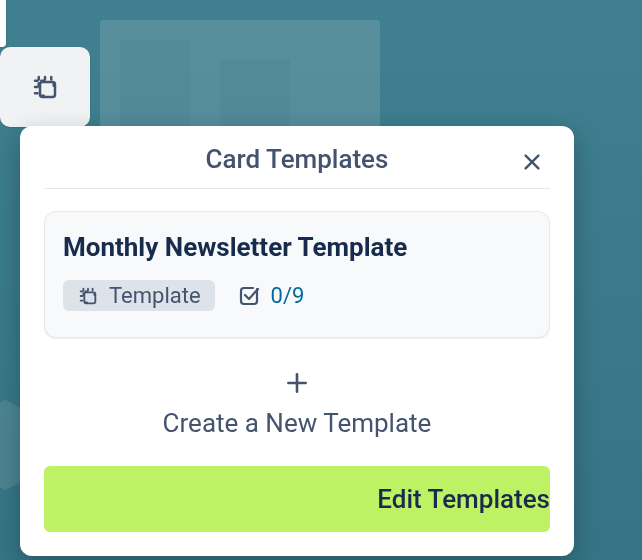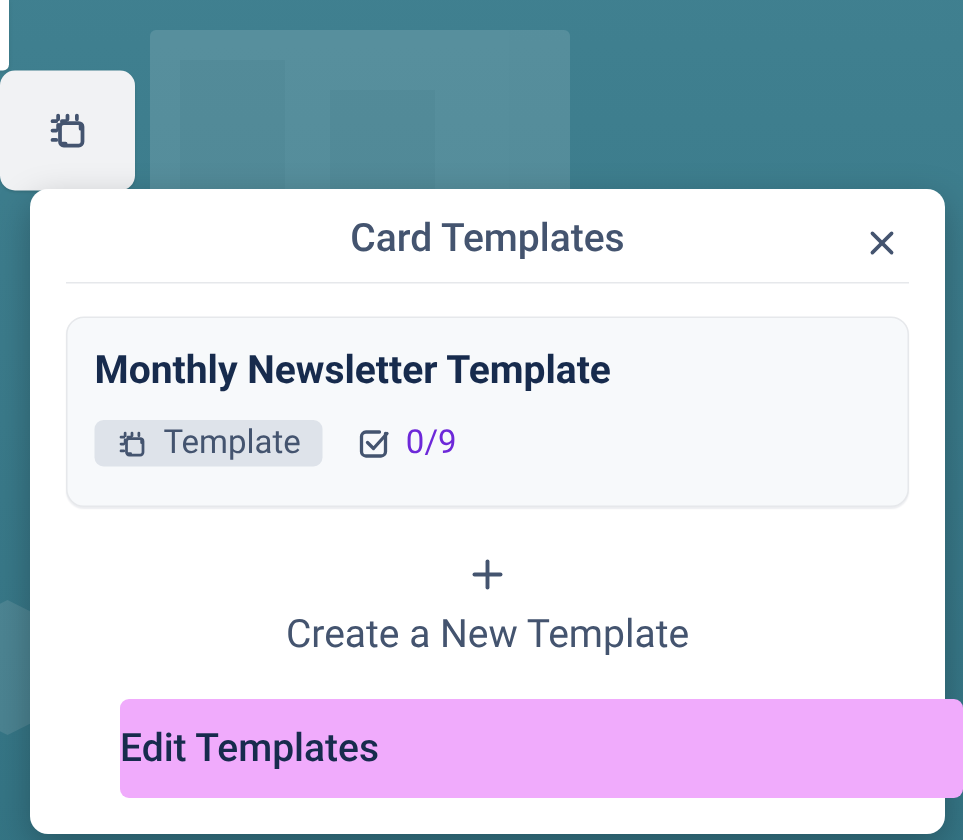--- a/index.html
+++ b/index.html
@@ -50,21 +50,21 @@
       display: flex;
       align-items: center;
       justify-content: center;
       box-shadow: 0 1px 2px rgba(0,0,0,0.12);
       cursor: pointer;
     }
     .popover {
       position: absolute;
       top: 126px;
       left: 20px;
-      width: 610px;
+      width: 554px;
       background: #ffffff;
       border-radius: 12px;
       box-shadow: 0 8px 24px rgba(0,0,0,0.25);
       padding: 18px 24px 24px 24px;
     }
     .popover-header {
       display: flex;
       align-items: center;
       justify-content: center;
       position: relative;
@@ -115,47 +115,46 @@
       background: #dee3ea;
       color: #44546f;
       font-size: 22px;
       padding: 3px 14px;
       border-radius: 6px;
     }
     .checklist {
       display: inline-flex;
       align-items: center;
       gap: 10px;
-      color: #6d28d9;
+      color: #0369a1;
       font-size: 22px;
     }
     .create-row {
       margin-top: 22px;
       display: flex;
       align-items: center;
       gap: 12px;
       padding: 10px 4px;
       color: #44546f;
       font-size: 26px;
       cursor: pointer;
       border-radius: 6px;
       flex-direction: column;
     }
     .edit-btn {
       margin-top: 18px;
       width: 100%;
-      background: #f0abfc;
+      background: #bef264;
       color: #172b4d;
       font-size: 26px;
       font-weight: 500;
-      text-align: left;
+      text-align: right;
       padding: 18px 0;
       border-radius: 6px;
       cursor: pointer;
-      margin-left: 36px;
     }
     svg { display: block; }
   </style>
 </head>
 <body>
 
 <div class="bg-overlay"></div>
 <div class="bg-shapes">
   <div class="bg-shape bg-rect1"></div>
   <div class="bg-shape bg-col1"></div>

